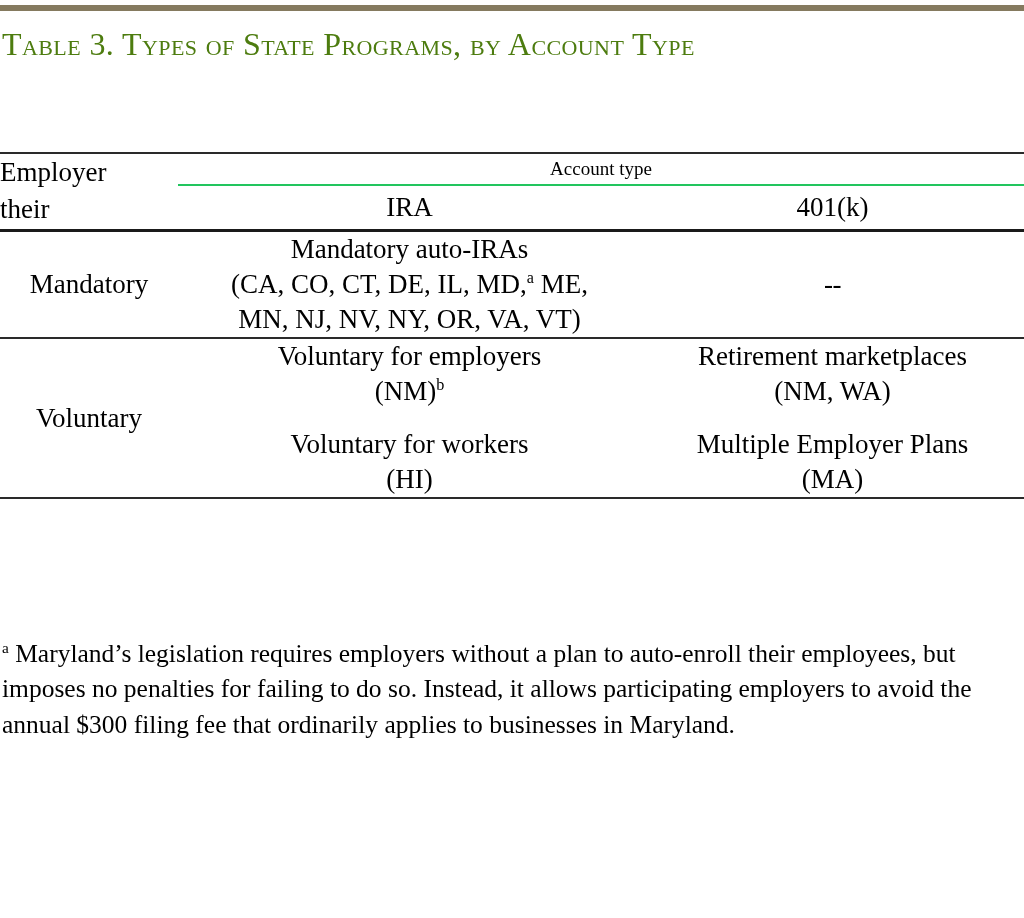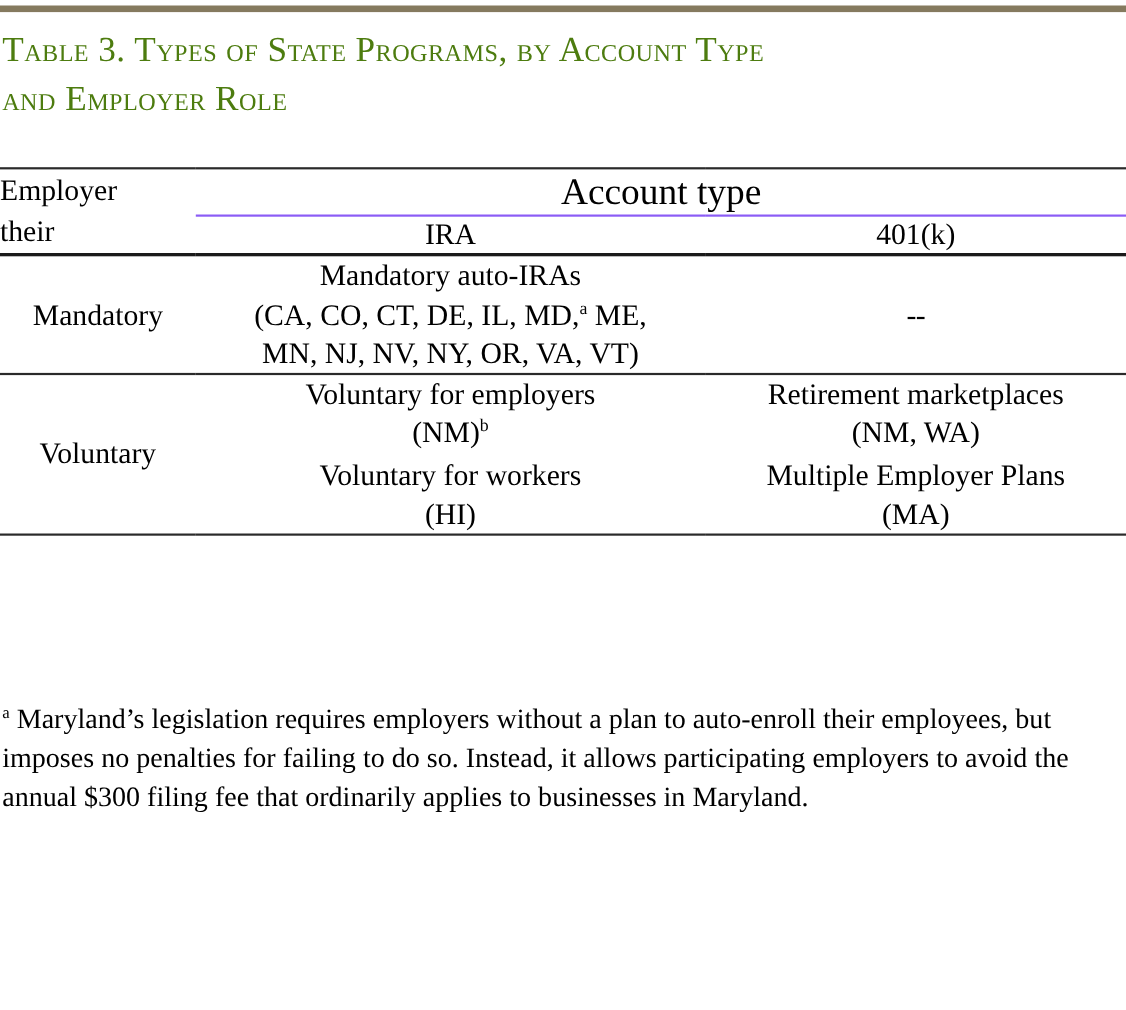--- a/index.html
+++ b/index.html
@@ -87,22 +87,22 @@
     padding-left: 2px;
     padding-top: 12px;
     padding-bottom: 10px;
     line-height: 1.38;
     font-size: 27px;
   }
   .hdr-acct {
     text-align: center;
     padding-top: 12px;
     padding-bottom: 6px;
-    font-size: 34px;
-    border-bottom: 2px solid #8b5cf6;
+    font-size: 19px;
+    border-bottom: 2px solid #22c55e;
   }
   .hdr-sub {
     text-align: center;
     padding-top: 13px;
     padding-bottom: 13px;
     font-size: 27px;
   }
 
   
   .cell-label {
@@ -111,21 +111,21 @@
     font-size: 27px;
   }
   .cell-body {
     text-align: center;
     font-size: 27px;
     line-height: 1.30;
   }
   .pad-mand { padding-top: 13px; padding-bottom: 13px; }
   .pad-vol  { padding-top: 14px; padding-bottom: 14px; }
 
-  .vol-block + .vol-block { margin-top: 4px; }
+  .vol-block + .vol-block { margin-top: 18px; }
 
   .dash { font-size: 27px; letter-spacing: -0.5px; }
 
   sup {
     font-size: 0.60em;
     vertical-align: super;
     line-height: 0;
   }
 
   
@@ -147,21 +147,20 @@
 </style>
 </head>
 <body>
 
 <div class="page">
 
   <div class="top-rule"></div>
 
   <div class="title">
     <span>Table 3. Types of State Programs, by Account Type</span><br>
-    <span>and Employer Role</span>
   </div>
 
   <div class="table-wrap">
     <table class="t3">
       <colgroup>
         <col class="col-role">
         <col class="col-ira">
         <col class="col-401k">
       </colgroup>
 

